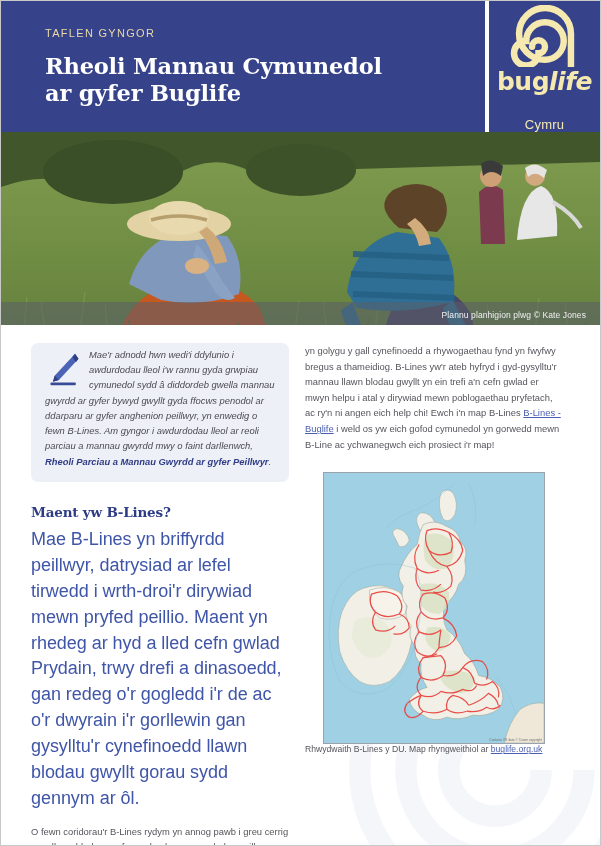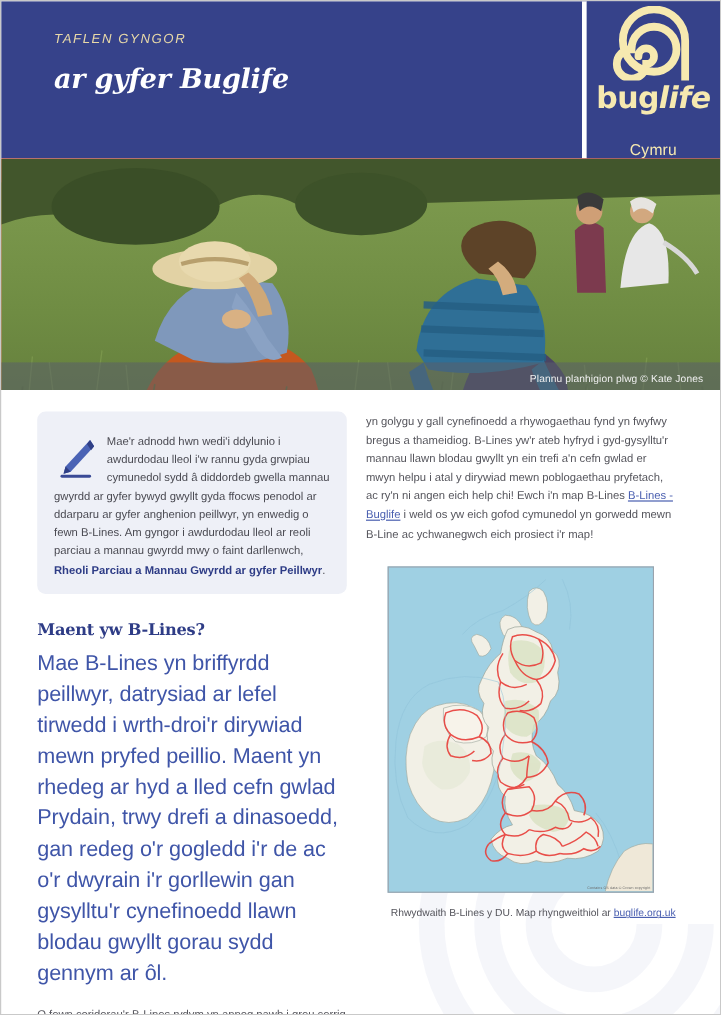--- a/index.html
+++ b/index.html
@@ -29,21 +29,20 @@
   
   .header {
     position: relative;
     height: 131px;
     background: #36428a;
     display: flex;
   }
   .header-left {
     flex: 1;
     padding: 26px 0 0 44px;
-    font-style: italic;
   }
   .kicker {
     color: #e8d9a8;
     font-size: 11px;
     letter-spacing: 1.3px;
     font-weight: 400;
   }
   .title {
     margin-top: 14px;
     color: #ffffff;
@@ -113,22 +112,23 @@
     display: flex;
     gap: 16px;
   }
   .col-left { width: 258px; }
   .col-right { width: 258px; }
 
   
   .infobox {
     background: #eef0f7;
     border-radius: 7px;
-    padding: 17px 14px 13px 14px;
-    position: relative;
+    padding: 4px 14px 13px 14px;
+    position: relative;
+    font-style: italic;
   }
   .pen-icon {
     float: left;
     width: 34px; height: 36px;
     margin: 4px 8px 0 2px;
     shape-outside: inset(0);
   }
   .infobox p {
     color: #4a4a52;
     font-size: 9.4px;
@@ -180,22 +180,21 @@
   }
   .map-frame svg { display: block; width: 100%; height: 100%; }
   .map-credit {
     position: absolute;
     right: 2px; bottom: 1px;
     font-size: 3px;
     color: #6b6b6b;
     letter-spacing: 0.1px;
   }
   .map-caption {
-    margin-top: 11px;
-    text-align: right;
+    text-align: left;
     color: #55555c;
     font-size: 8.6px;
   }
   .map-caption a { color: #4a5fb0; text-decoration: underline; }
 </style>
 </head>
 <body>
 
 <div class="page">
 
@@ -204,20 +203,21 @@
       <path d="M100 18 A82 82 0 1 0 182 100 L182 200"></path>
       <path d="M100 46 A54 54 0 1 0 154 100"></path>
       <path d="M100 72 A28 28 0 1 0 128 100"></path>
     </g>
   </svg>
 
   <div class="header">
     <div class="header-left">
       <div class="kicker">TAFLEN GYNGOR</div>
       <div class="title">
+        <div>Rheoli Mannau Cymunedol</div>
         <div>ar gyfer Buglife</div>
       </div>
     </div>
     <div class="header-divider"></div>
     <div class="logo-box">
       <svg class="logo-spiral" viewBox="0 0 100 86">
         <g fill="none" stroke="#f6e9b0" stroke-width="9" stroke-linecap="round">
           <path d="M86 86 L86 40 A36 36 0 1 0 50 76 A26 26 0 1 0 24 50 A17 17 0 1 0 41 67 A9 9 0 1 0 32 58"></path>
         </g>
       </svg>

